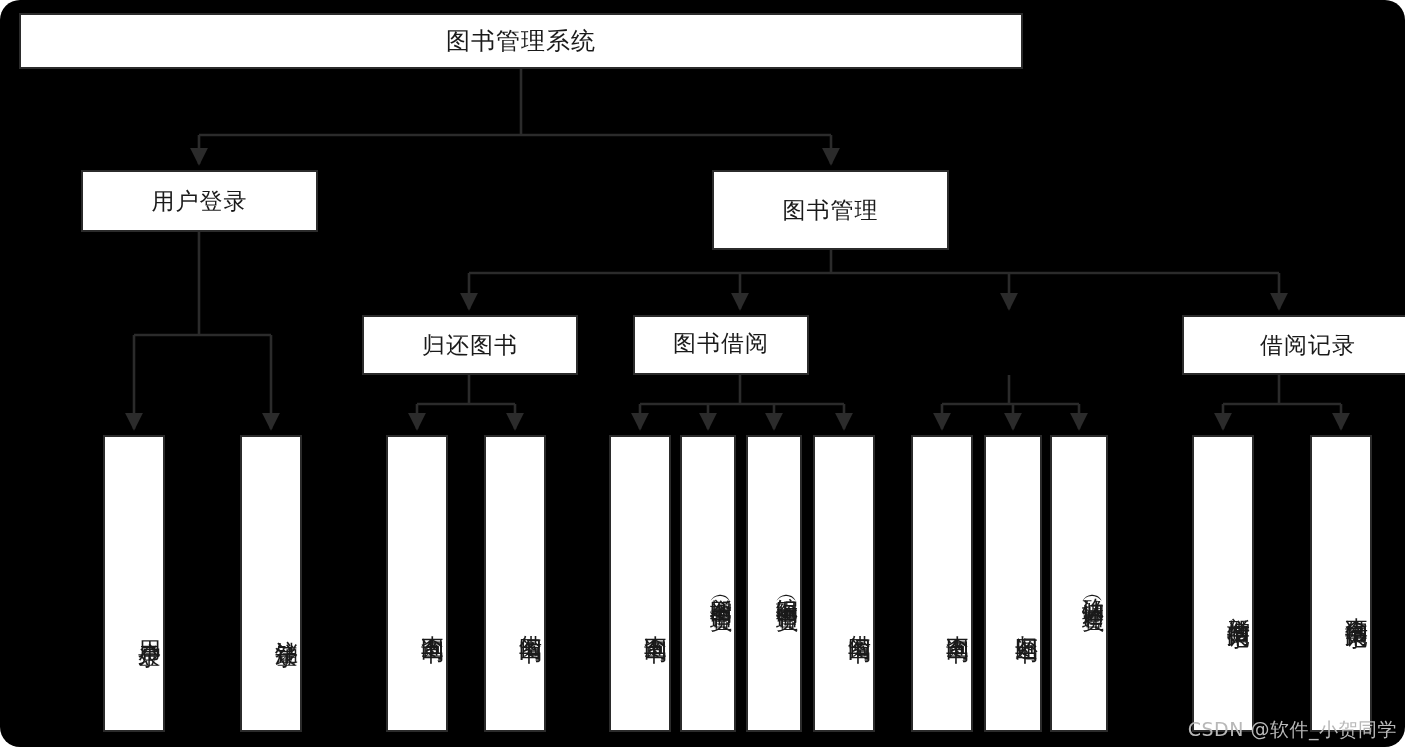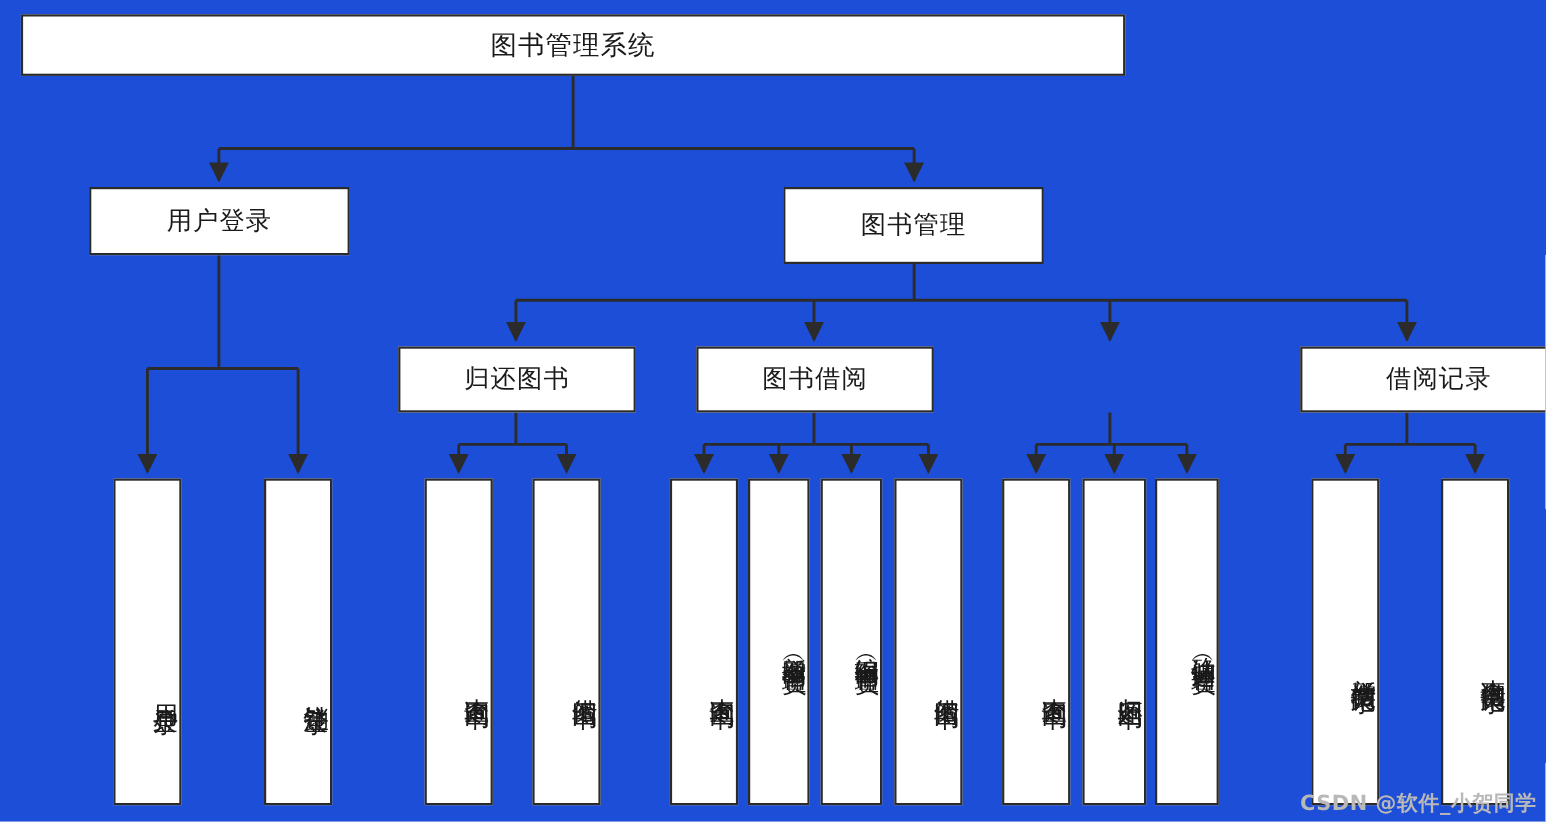--- a/index.html
+++ b/index.html
@@ -7,22 +7,23 @@
     padding: 0;
     background: #ffffff;
   }
   body {
     font-family: "DejaVu Sans", "Liberation Sans", sans-serif;
   }
   #canvas {
     position: relative;
     width: 1405px;
     height: 747px;
-    background: #1d4ed8;
+    background: #000000;
     overflow: hidden;
+    border-radius: 20px;
   }
   svg#edges {
     position: absolute;
     left: 0;
     top: 0;
     width: 1405px;
     height: 747px;
     pointer-events: none;
   }
   .node {
@@ -60,21 +61,20 @@
     font-size: 24px;
   }
   .watermark {
     position: absolute;
     right: 8px;
     bottom: 4px;
     font-size: 19px;
     color: #b8b8b8;
     letter-spacing: 0.5px;
     white-space: nowrap;
-    font-weight: bold;
   }
 </style>
 </head>
 <body>
 
 <div id="canvas">
 
   <svg id="edges" viewBox="0 0 1405 747" xmlns="http://www.w3.org/2000/svg">
     <defs>
       <marker id="arrow" viewBox="0 0 10 10" refX="9" refY="5" markerWidth="7" markerHeight="7" orient="auto-start-reverse">
@@ -125,28 +125,28 @@
     </g>
   </svg>
 
   <div class="node horiz root" style="left:19px; top:13px; width:1004px; height:56px;">
     <span>图书管理系统</span>
   </div>
 
   <div class="node horiz" style="left:81px; top:170px; width:237px; height:62px;">
     <span>用户登录</span>
   </div>
-  <div class="node horiz" style="left:712px; top:170px; width:237px; height:70px;">
+  <div class="node horiz" style="left:712px; top:170px; width:237px; height:80px;">
     <span>图书管理</span>
   </div>
 
   <div class="node horiz" style="left:362px; top:315px; width:216px; height:60px;">
     <span>归还图书</span>
   </div>
-  <div class="node horiz" style="left:633px; top:315px; width:216px; height:60px;">
+  <div class="node horiz" style="left:633px; top:315px; width:176px; height:60px;font-family:Liberation Mono, monospace;">
     <span>图书借阅</span>
   </div>
   <div class="node horiz" style="left:1172px; top:315px; width:252px; height:60px;margin-left:10px;">
     <span>借阅记录</span>
   </div>
 
   <div class="node vert" style="left:103px; top:435px; width:62px; height:297px; padding-top:85px;">
     <span class="vtext">用户登录</span>
   </div>
   <div class="node vert" style="left:240px; top:435px; width:62px; height:297px; padding-top:85px;">

